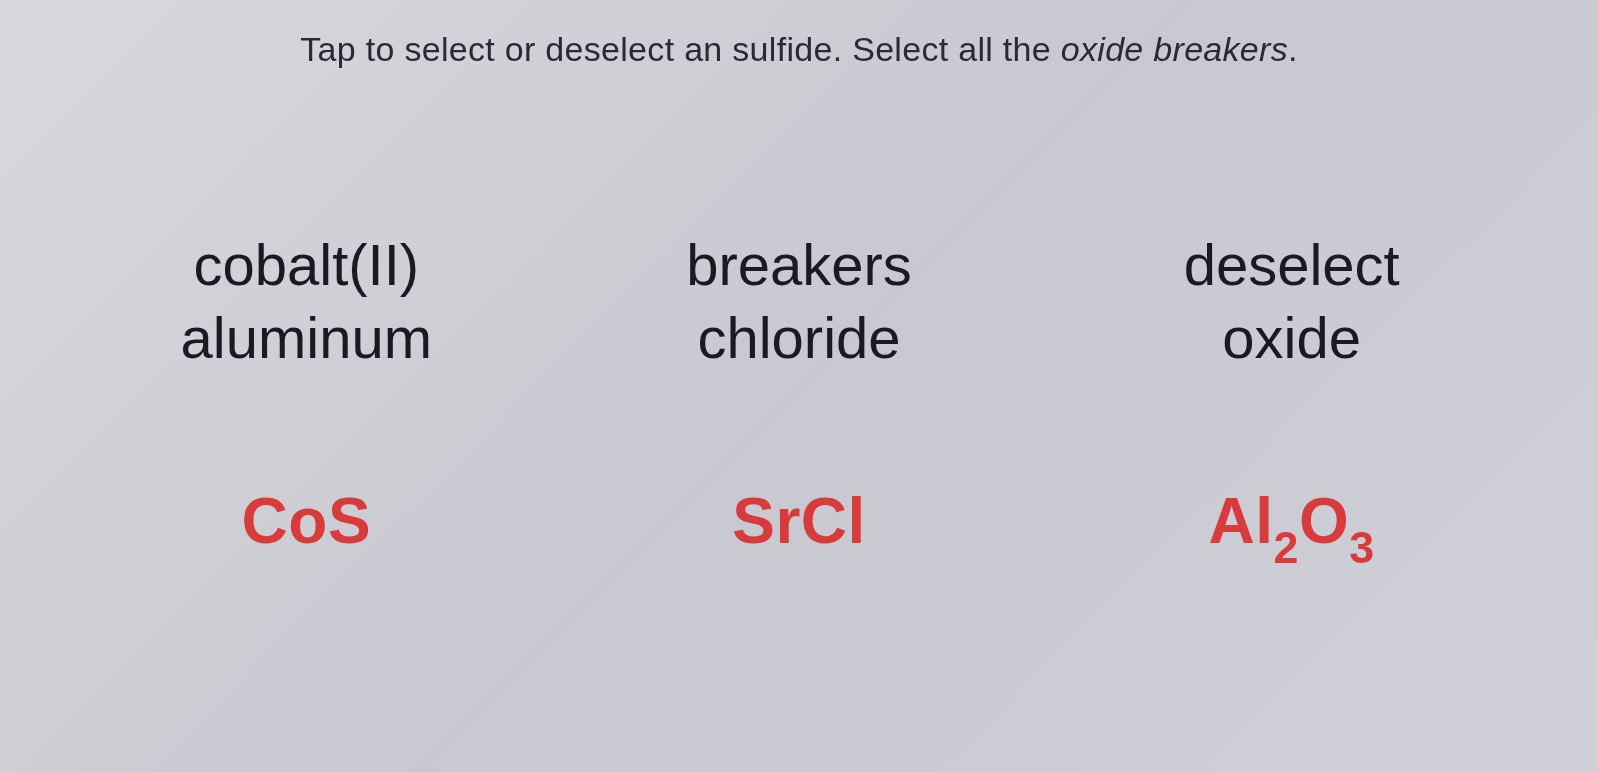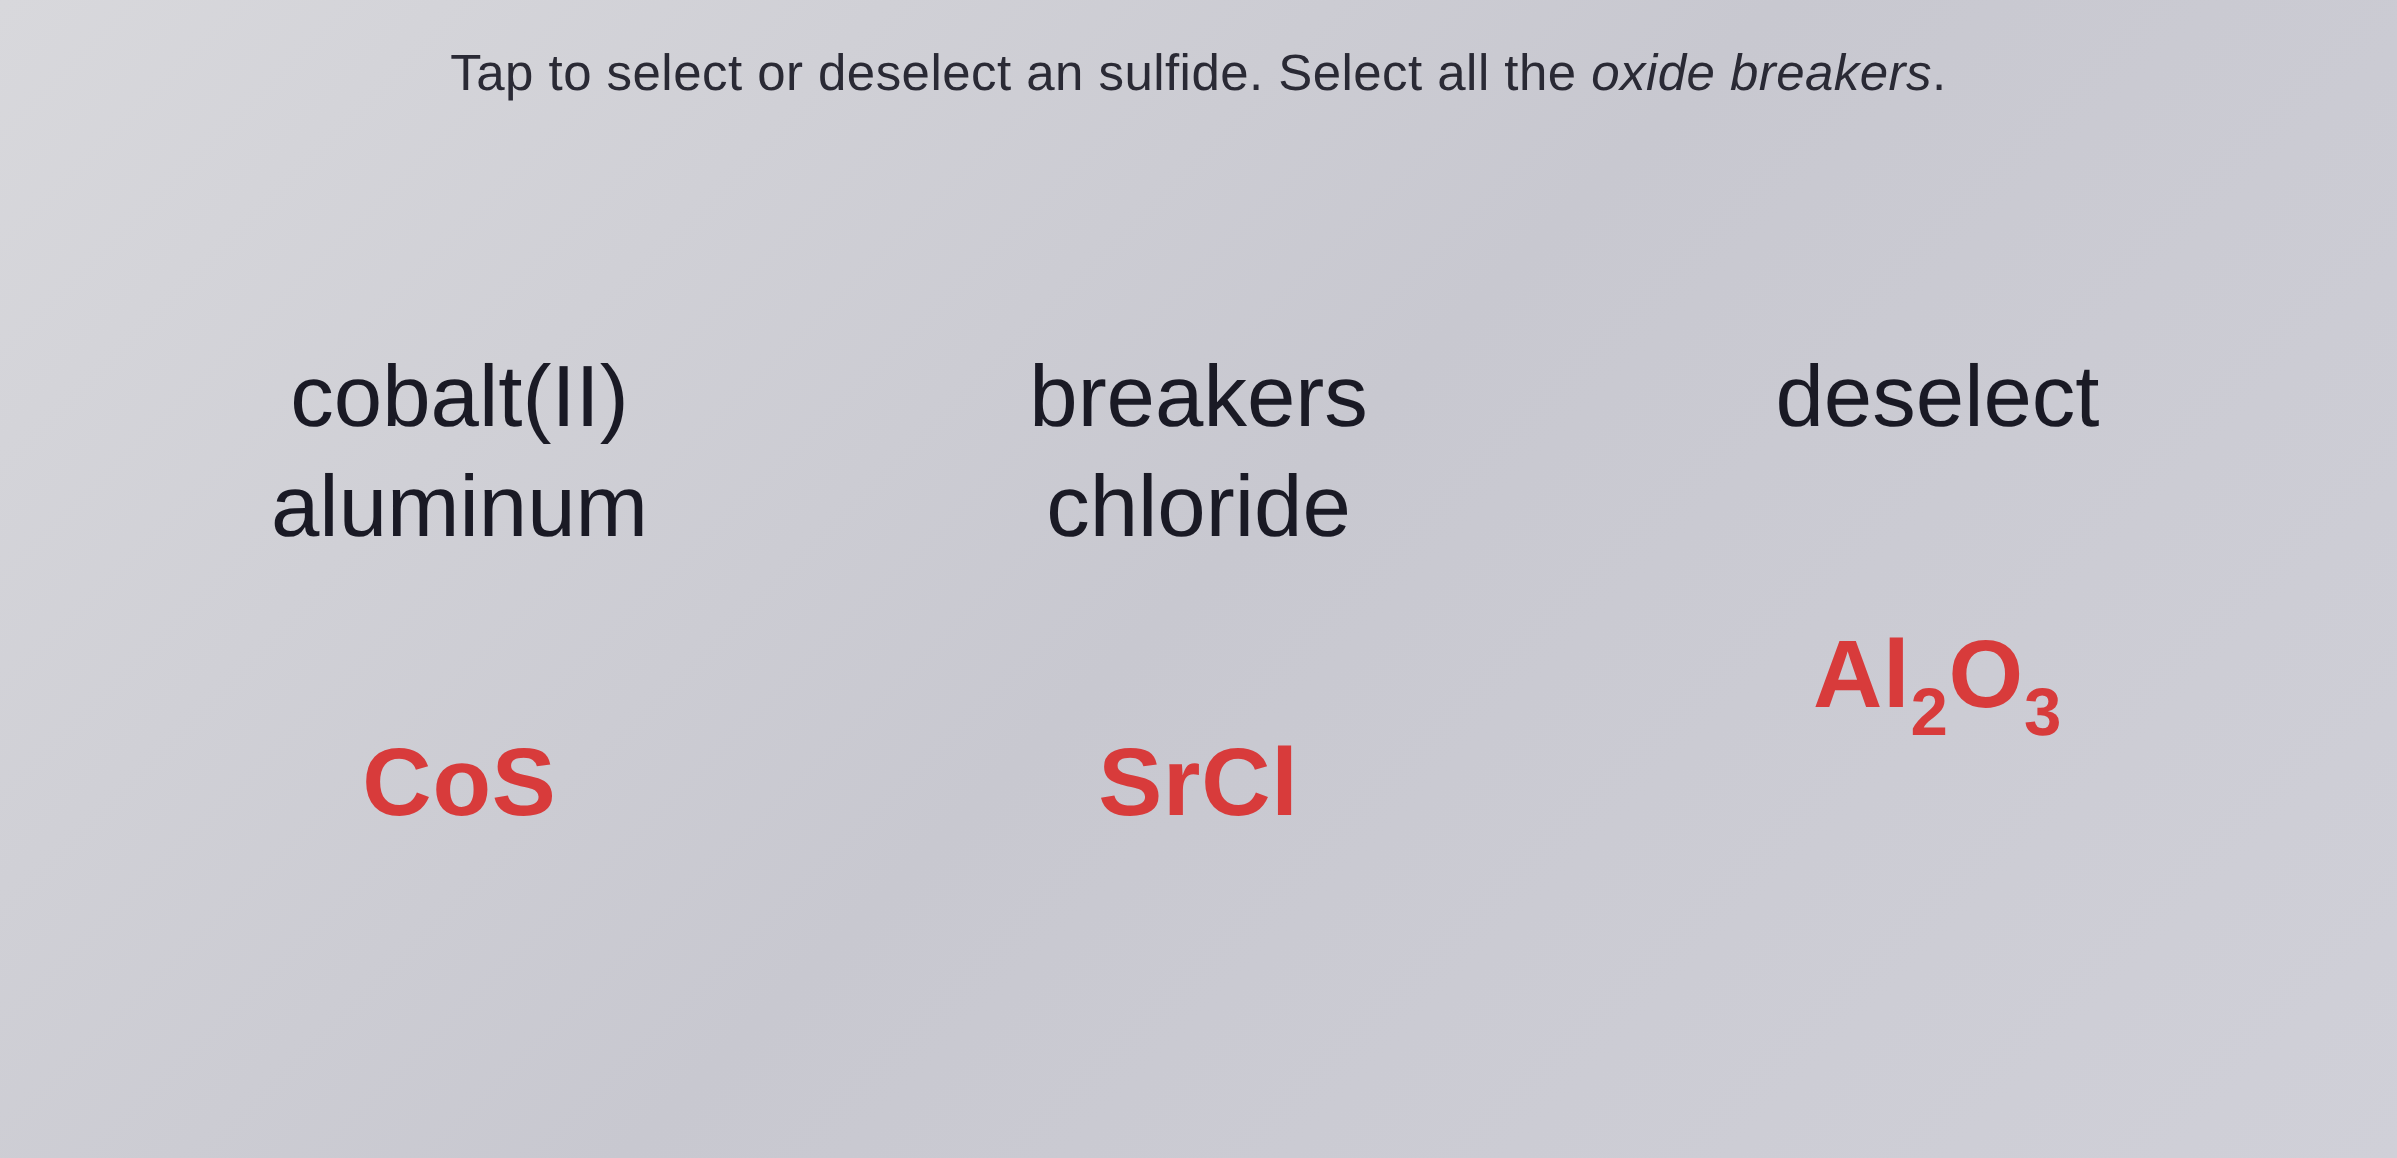--- a/index.html
+++ b/index.html
@@ -83,17 +83,18 @@
     <div class="option-name">
       <span>breakers</span><br>
       <span>chloride</span>
     </div>
     <div class="option-formula">SrCl</div>
   </div>
 
   <div class="option">
     <div class="option-name">
       <span>deselect</span><br>
+      <span>oxide</span>
     </div>
     <div class="option-formula">Al<sub>2</sub>O<sub>3</sub></div>
   </div>
 
 </div>
 
 </body></html>

